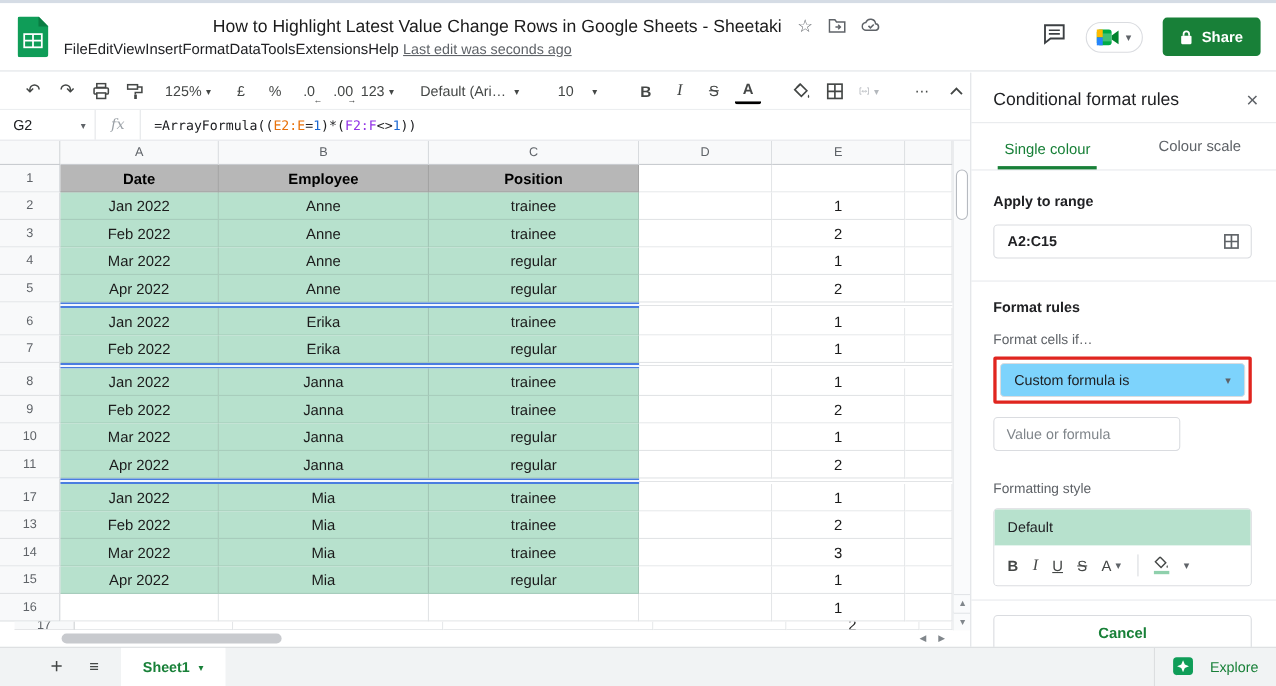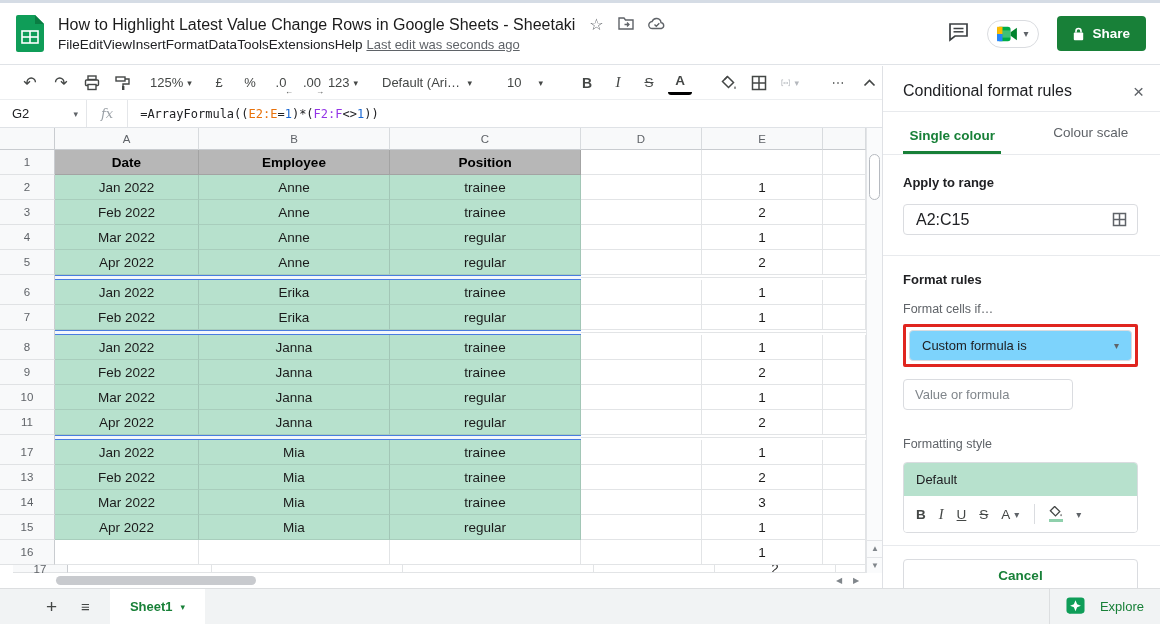--- a/index.html
+++ b/index.html
@@ -6,21 +6,21 @@
   html,body { background:#fff; }
   .app { position:relative; width:1160px; height:624px; font-family:"Liberation Sans",sans-serif; background:#fff; overflow:hidden; color:#202124; }
 
   
   .top-strip { height:3px; background:#d5dce5; }
 
   
   .header { height:62px; display:flex; align-items:center; padding:0 14px 0 16px; border-bottom:1px solid #e0e3e7; background:#fff; }
   .logo { width:28px; height:37px; margin-right:14px; flex:0 0 auto; }
   .title-area { flex:1 1 auto; min-width:0; }
-  .title-row { display:flex; align-items:center; gap:14px; }
+  .title-row { display:flex; align-items:center; gap:14px;justify-content:center; }
   .doc-title { font-size:16px; color:#1b1b1b; white-space:nowrap; }
   .doc-icn { color:#5f6368; font-size:16px; line-height:1; cursor:pointer; }
   .menu-row { display:flex; align-items:center; gap:0; margin-top:3px; font-size:13.5px; color:#202124; }
   .menu-item { cursor:pointer; }
   .last-edit { color:#5f6368; text-decoration:underline; font-size:13px; margin-left:4px; cursor:pointer; }
   .header-right { display:flex; align-items:center; gap:18px; margin-left:12px; }
   .meet-pill { display:flex; align-items:center; gap:5px; border:1px solid #dadce0; border-radius:18px; padding:4px 10px 4px 8px; background:#fff; cursor:pointer; }
   .meet-caret { font-size:10px; color:#5f6368; }
   .share-btn { display:flex; align-items:center; gap:8px; background:#188038; color:#fff; border:none; border-radius:4px; height:35px; padding:0 16px; font-size:13.5px; font-weight:700; font-family:inherit; cursor:pointer; }
 
@@ -76,26 +76,26 @@
 
   
   .panel { position:absolute; top:66px; left:882px; width:278px; height:522px; background:#fff; border-left:1px solid #dfe1e5; }
   .panel-head { display:flex; align-items:flex-start; justify-content:space-between; padding:16px 16px 10px 20px; }
   .panel-title { font-size:16px; color:#202124; }
   .panel-close { font-size:19px; color:#5f6368; line-height:1; cursor:pointer; }
   .panel-div { height:1px; background:#e8eaed; }
   .panel-tabs { display:flex; height:43px; border-bottom:1px solid #e8eaed; }
   .ptab { flex:1; display:flex; align-items:flex-end; justify-content:center; font-size:13.5px; color:#5f6368; cursor:pointer; }
   .ptab span { padding:0 6px 11px 6px; border-bottom:3px solid transparent; }
-  .ptab.active { color:#188038; font-weight:700; }
+  .ptab.active { color:#188038; font-weight:400; }
   .ptab.active span { border-bottom-color:#188038; padding-bottom:8px; }
   .panel-body { padding:20px 22px 0 20px; }
   .p-label-bold { font-size:13px; font-weight:700; color:#202124; }
   .p-label-sm { font-size:12.5px; color:#5f6368; }
-  .range-box { margin-top:14px; height:31px; border:1px solid #dadce0; border-radius:4px; display:flex; align-items:center; justify-content:space-between; padding:0 10px 0 12px; font-size:16px; cursor:text; }
+  .range-box { margin-top:14px; height:31px; border:1px solid #dadce0; border-radius:4px; display:flex; align-items:center; justify-content:space-between; padding:0 10px 0 12px; font-size:13px; cursor:text;font-weight:bold; }
   .sec-div { height:1px; background:#e8eaed; margin:20px -22px 0 -20px; }
   .cond-dd-wrap { margin-top:8px; padding:3px; border:3px solid #e0251f; border-radius:2px; }
   .cond-dd { height:31px; border:1px solid #dadce0; border-radius:4px; display:flex; align-items:center; justify-content:space-between; padding:0 12px; font-size:13px; cursor:pointer; background:#7dd3fc; }
   .dd-caret { font-size:10px; color:#5f6368; }
   .val-input { margin-top:12px; width:170px; height:31px; border:1px solid #dadce0; border-radius:4px; padding:0 11px; font-size:13px; font-family:inherit; color:#ec4899; }
   .val-input::placeholder { color:#80868b; }
   .style-box { margin-top:11px; border:1px solid #dadce0; border-radius:4px; overflow:hidden; }
   .style-preview { height:33px; background:#b7e1cd; display:flex; align-items:center; padding:0 12px; font-size:13px; color:#202124; }
   .style-tools { height:36px; display:flex; align-items:center; gap:13px; padding:0 12px; background:#fff; }
   .st { color:#444746; font-size:13.5px; cursor:pointer; display:flex; align-items:center; }

